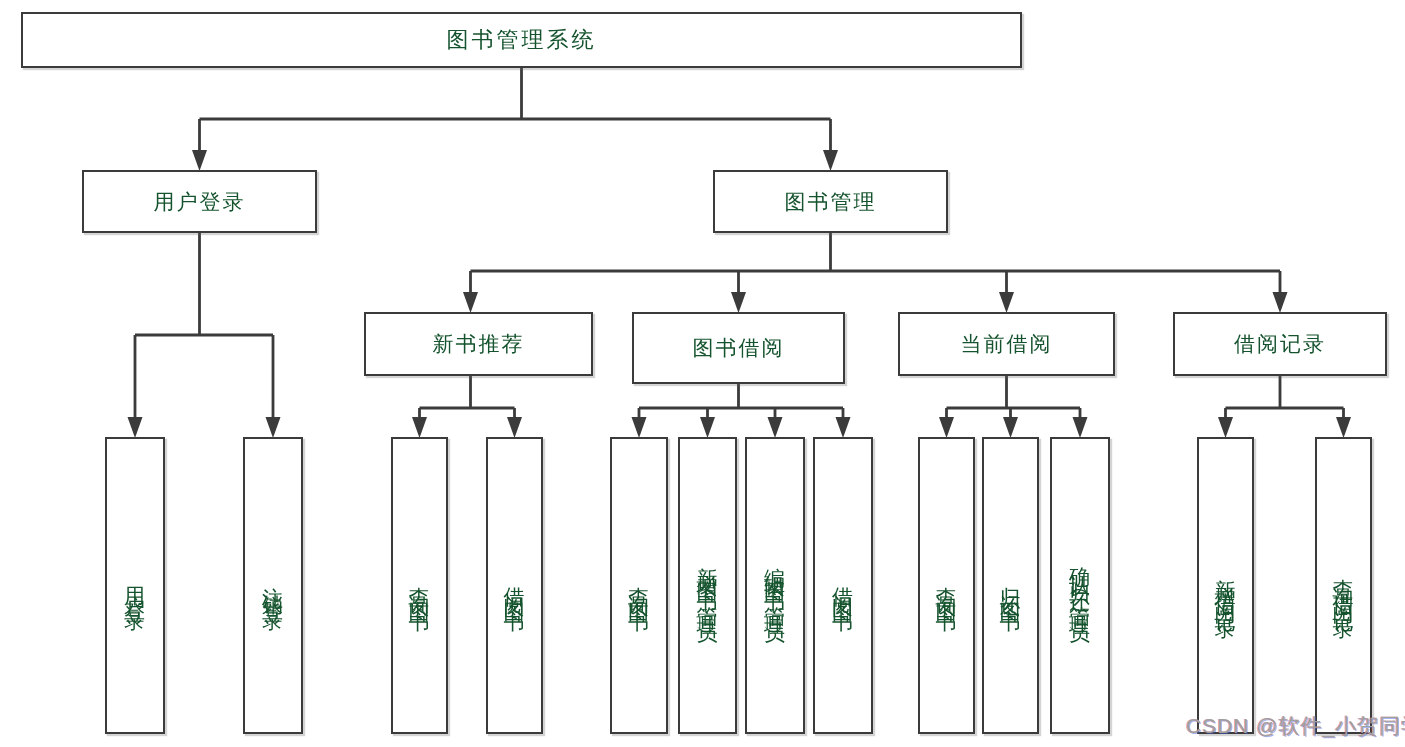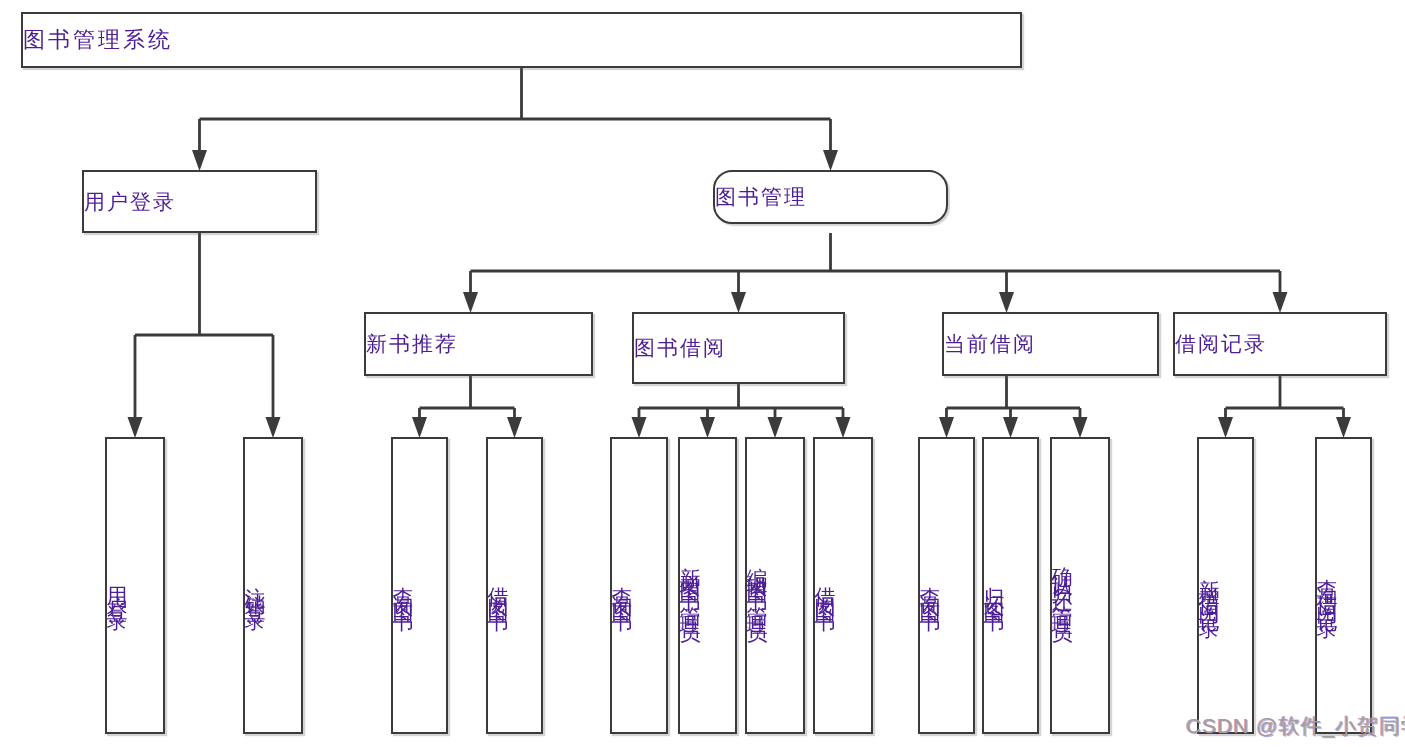--- a/index.html
+++ b/index.html
@@ -22,22 +22,22 @@
     height: 747px;
   }
   .node {
     position: absolute;
     box-sizing: border-box;
     background: #ffffff;
     border: 2.5px solid #3b3b3b;
     box-shadow: 2px 2px 1px rgba(100,100,100,0.28);
     display: flex;
     align-items: center;
-    justify-content: flex-start;
-    color: #4c1d95;
+    justify-content: center;
+    color: #14532d;
     z-index: 2;
   }
   .node.horiz span {
     font-size: 21px;
     letter-spacing: 2px;
     white-space: nowrap;
   }
   .node.root span {
     font-size: 22px;
     letter-spacing: 3px;
@@ -94,21 +94,21 @@
       </div>
       <div class="node horiz" style="left: 82px; top: 170px; width: 235px; height: 63px;">
         <span>用户登录</span>
       </div>
       <div class="node vert" style="left: 105px; top: 437px; width: 60px; height: 297px;">
         <span>用户登录</span>
       </div>
       <div class="node vert" style="left: 243px; top: 437px; width: 60px; height: 297px;">
         <span>注销登录</span>
       </div>
-      <div class="node horiz" style="left: 713px; top: 170px; width: 235px; height: 54px; border-radius: 19px;">
+      <div class="node horiz" style="left: 713px; top: 170px; width: 235px; height: 63px;">
         <span>图书管理</span>
       </div>
       <div class="node horiz" style="left: 364px; top: 312px; width: 229px; height: 64px;">
         <span>新书推荐</span>
       </div>
       <div class="node vert" style="left: 391px; top: 437px; width: 57px; height: 297px;">
         <span>查询图书</span>
       </div>
       <div class="node vert" style="left: 486px; top: 437px; width: 57px; height: 297px;">
         <span>借阅图书</span>
@@ -121,21 +121,21 @@
       </div>
       <div class="node vert" style="left: 678px; top: 437px; width: 59px; height: 297px;">
         <span>新增图书（管理员）</span>
       </div>
       <div class="node vert" style="left: 745px; top: 437px; width: 60px; height: 297px;">
         <span>编辑图书（管理员）</span>
       </div>
       <div class="node vert" style="left: 813px; top: 437px; width: 60px; height: 297px;">
         <span>借阅图书</span>
       </div>
-      <div class="node horiz" style="left: 898px; top: 312px; width: 217px; height: 64px; margin-left: 44px;">
+      <div class="node horiz" style="left: 898px; top: 312px; width: 217px; height: 64px;">
         <span>当前借阅</span>
       </div>
       <div class="node vert" style="left: 918px; top: 437px; width: 57px; height: 297px;">
         <span>查询图书</span>
       </div>
       <div class="node vert" style="left: 982px; top: 437px; width: 57px; height: 297px;">
         <span>归还图书</span>
       </div>
       <div class="node vert" style="left: 1050px; top: 437px; width: 60px; height: 297px;">
         <span>确认归还（管理员）</span>

